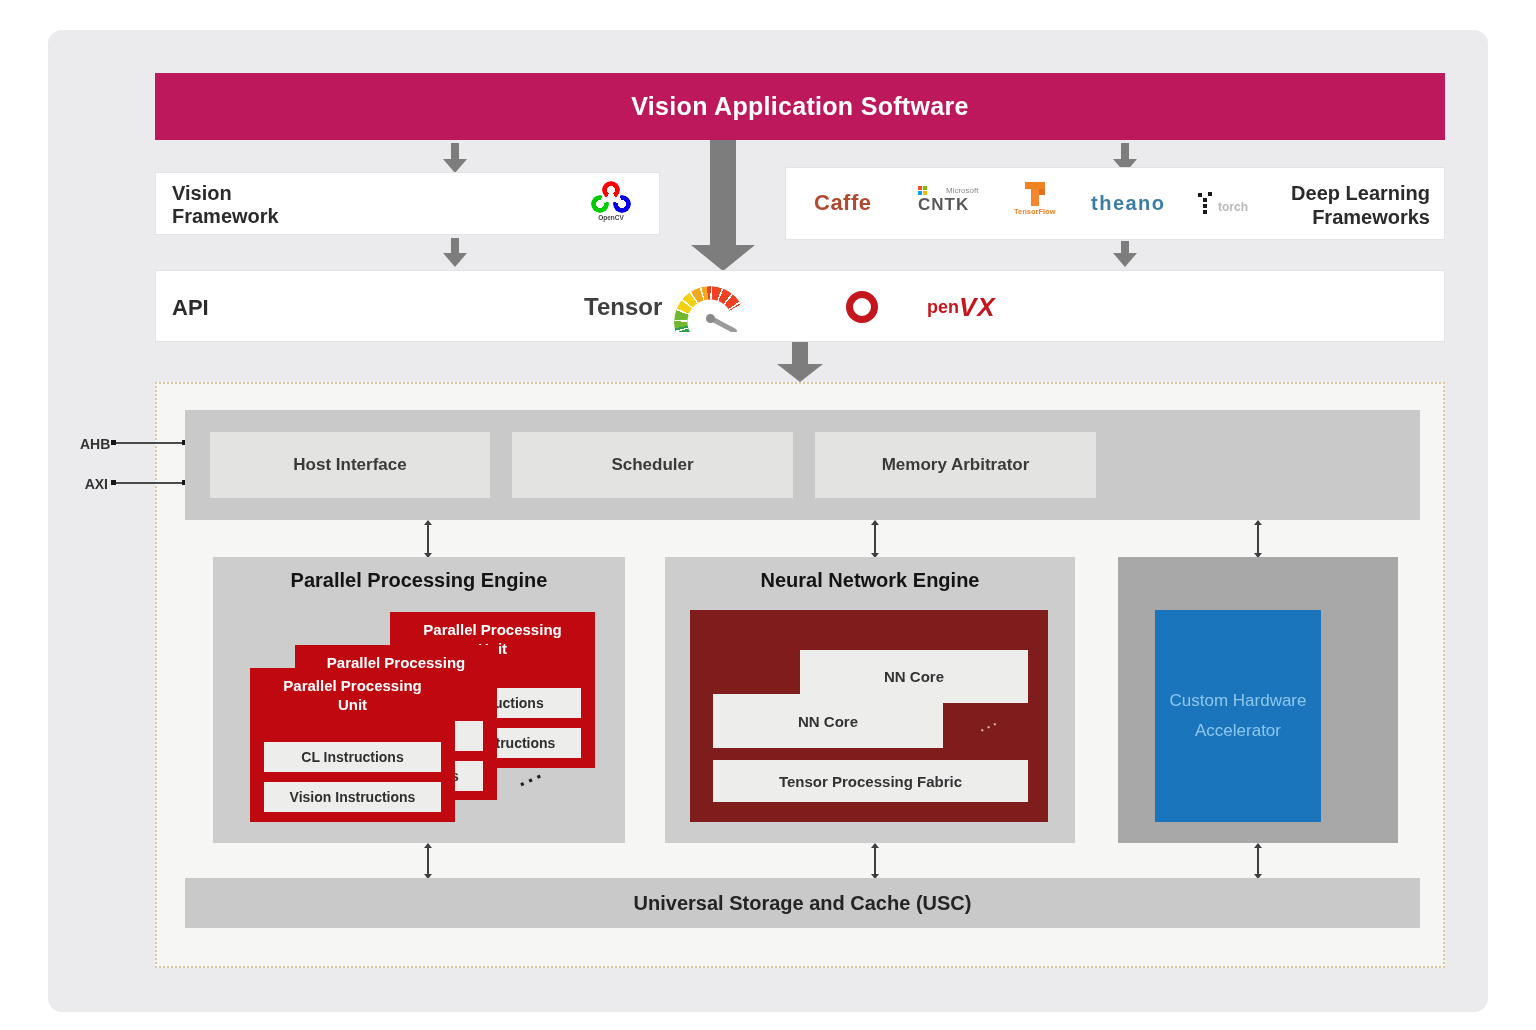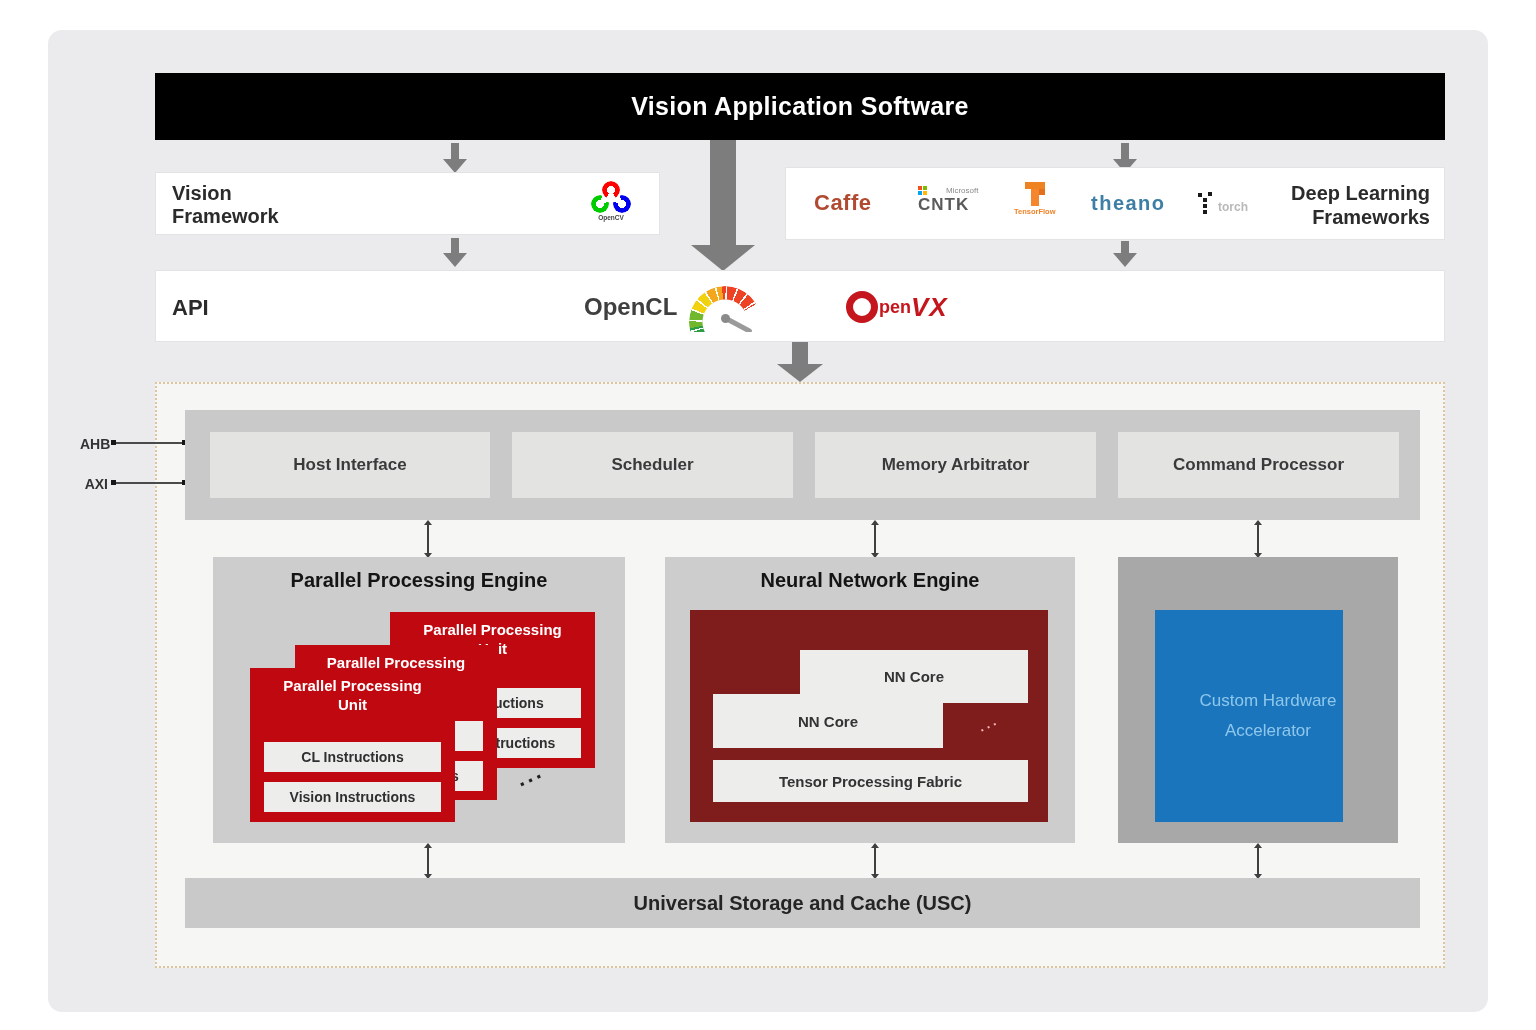--- a/index.html
+++ b/index.html
@@ -4,21 +4,21 @@
 <style>
   * { box-sizing: border-box; margin: 0; padding: 0; }
   html,body { background:#fff; }
   body { font-family: "Liberation Sans", sans-serif; }
   #canvas { position:relative; width:1536px; height:1030px; background:#fff; overflow:hidden; }
 
   .abs { position:absolute; }
   .panel { background:#ebebed; border-radius:14px; }
   .hw-area { background:#f6f6f4; border:2px dotted #ddc69e; }
 
-  .banner { background:#000000; display:flex; align-items:center; justify-content:center;
+  .banner { background:#be185d; display:flex; align-items:center; justify-content:center;
             color:#fff; font-size:25px; font-weight:bold; letter-spacing:.3px; }
 
   .white-box { background:#fff; border:1px solid #e3e3e6; }
 
   .lbl-bold { font-weight:bold; color:#2b2b2b; }
 
   
   .arrow-sm { width:24px; display:flex; flex-direction:column; align-items:center; }
   .arrow-sm .stem { width:8px; background:#7d7d7d; }
   .arrow-sm .head { width:0; height:0; border-left:12px solid transparent;
@@ -122,21 +122,21 @@
       #f5a71c 105deg 135deg, #ef4123 135deg 200deg, transparent 200deg); }
   .gauge-seg { background:repeating-conic-gradient(from 220deg, transparent 0 15deg, #fff 15deg 18deg); }
   .gauge-needle { position:absolute; left:38px; top:34px; width:32px; height:5px;
     background:#9a9a9a; border-radius:3px; transform-origin:3px 50%; transform:rotate(28deg); }
   .gauge-hub { position:absolute; left:36px; top:32px; width:9px; height:9px;
     background:#8a8a8a; border-radius:50%; }
 
   
   .openvx { display:flex; align-items:center; height:100%; color:#c4161c; }
   .vx-o { display:inline-block; width:32px; height:32px; border:7px solid #c4161c; border-radius:50%; }
-  .vx-pen { font-size:18px; font-weight:bold; margin-left:1px; }
+  .vx-pen { font-size:18px; font-weight:bold; margin-left:1px;padding-left:48px; }
   .vx-vx { font-size:26px; font-weight:bold; font-style:italic; letter-spacing:1px; }
 </style>
 </head>
 <body>
 
 <div id="canvas">
 
   <div class="abs panel" style="left:48px; top:30px; width:1440px; height:982px;"></div>
 
   <div class="abs banner" style="left:155px; top:73px; width:1290px; height:67px;">
@@ -209,21 +209,21 @@
       <div class="head"></div>
   </div>
   <div class="abs arrow-sm" style="left:1113px; top:241px;">
     <div class="stem" style="height:12px;"></div>
       <div class="head"></div>
   </div>
 
   <div class="abs white-box" style="left:155px; top:270px; width:1290px; height:72px;">
     <div class="abs lbl-bold" style="left:16px; top:24px; font-size:22px;">API</div>
     <div class="abs opencl-group" style="left:428px; top:0; height:72px;">
-      <span class="opencl-word">OpenCL</span>
+      <span class="opencl-word">Tensor</span>
       <span class="gauge">
         <span class="gauge-ring"></span>
           <span class="gauge-seg"></span>
         <span class="gauge-needle"></span>
           <span class="gauge-hub"></span>
       </span>
     </div>
     <div class="abs openvx" style="left:690px; top:0; height:72px;">
       <span class="vx-o"></span>
         <span class="vx-pen">pen</span>
@@ -246,23 +246,20 @@
   <div class="abs ctrl-bar" style="left:185px; top:410px; width:1235px; height:110px;"></div>
   <div class="abs ctrl-box" style="left:210px; top:432px; width:280px; height:66px;">
     <span>Host Interface</span>
   </div>
   <div class="abs ctrl-box" style="left:512px; top:432px; width:281px; height:66px;">
     <span>Scheduler</span>
   </div>
   <div class="abs ctrl-box" style="left:815px; top:432px; width:281px; height:66px;">
     <span>Memory Arbitrator</span>
   </div>
-  <div class="abs ctrl-box" style="left:1118px; top:432px; width:281px; height:66px;">
-    <span>Command Processor</span>
-  </div>
 
   <div class="abs conn" style="left:427px; top:522px; height:34px;"></div>
   <div class="abs conn" style="left:874px; top:522px; height:34px;"></div>
   <div class="abs conn" style="left:1257px; top:522px; height:34px;"></div>
 
   <div class="abs engine" style="left:213px; top:557px; width:412px; height:286px;">
     <div class="engine-title">Parallel Processing Engine</div>
   </div>
 
   <div class="abs red-card" style="left:390px; top:612px; width:205px; height:156px; z-index:1;">
@@ -304,21 +301,21 @@
         <span>NN Core</span>
       </div>
       <div class="abs dots" style="left:288px; top:105px; font-size:14px; color:#f3b9b9; transform:rotate(-25deg);">...</div>
       <div class="abs nn-white" style="left:23px; top:150px; width:315px; height:42px;">
         <span>Tensor Processing Fabric</span>
       </div>
     </div>
   </div>
 
   <div class="abs vip-box" style="left:1118px; top:557px; width:280px; height:286px;">
-    <div class="abs blue-box" style="left:37px; top:53px; width:188px; height:212px;justify-content:flex-end;">
+    <div class="abs blue-box" style="left:37px; top:53px; width:166px; height:212px;">
       <div class="txt">Custom Hardware Accelerator</div>
     </div>
   </div>
 
   <div class="abs conn" style="left:427px; top:845px; height:32px;"></div>
   <div class="abs conn" style="left:874px; top:845px; height:32px;"></div>
   <div class="abs conn" style="left:1257px; top:845px; height:32px;"></div>
 
   <div class="abs usc-bar" style="left:185px; top:878px; width:1235px; height:50px;">
     <span>Universal Storage and Cache (USC)</span>

